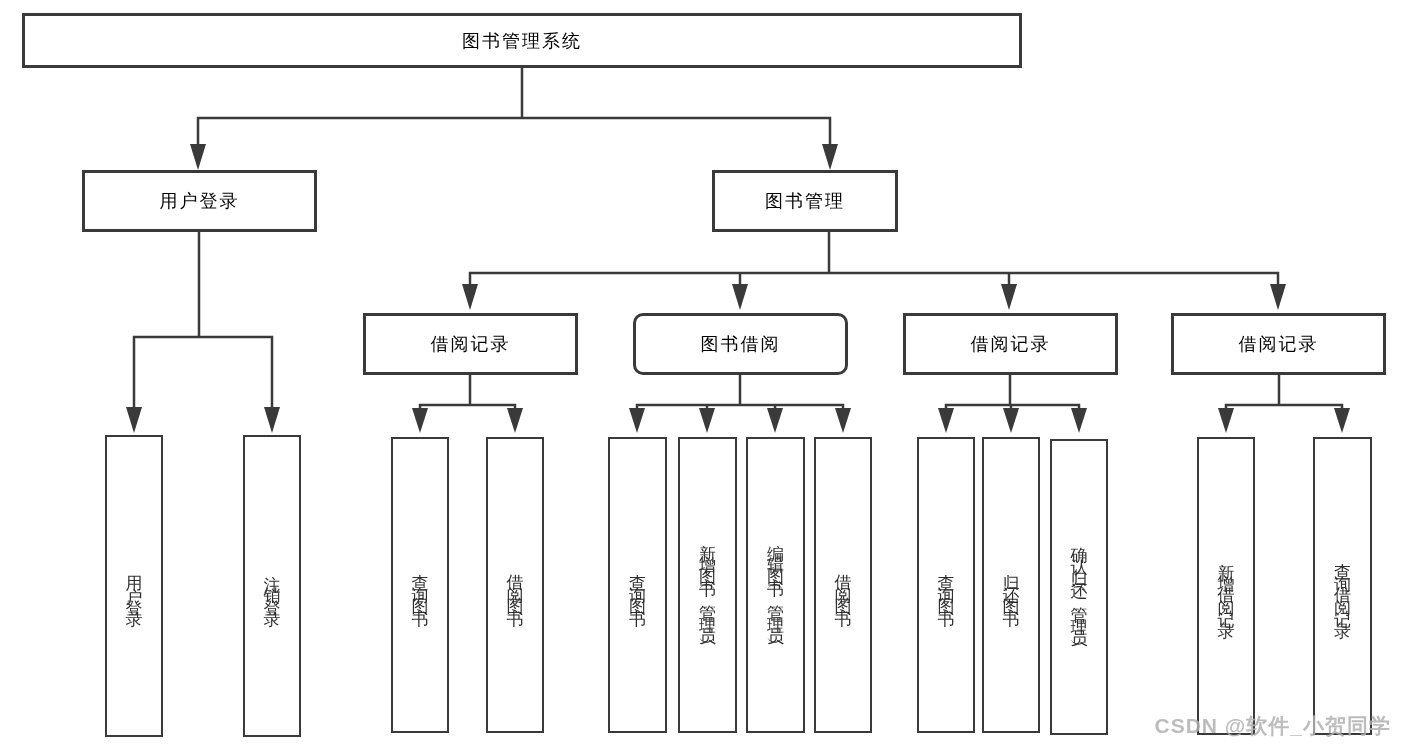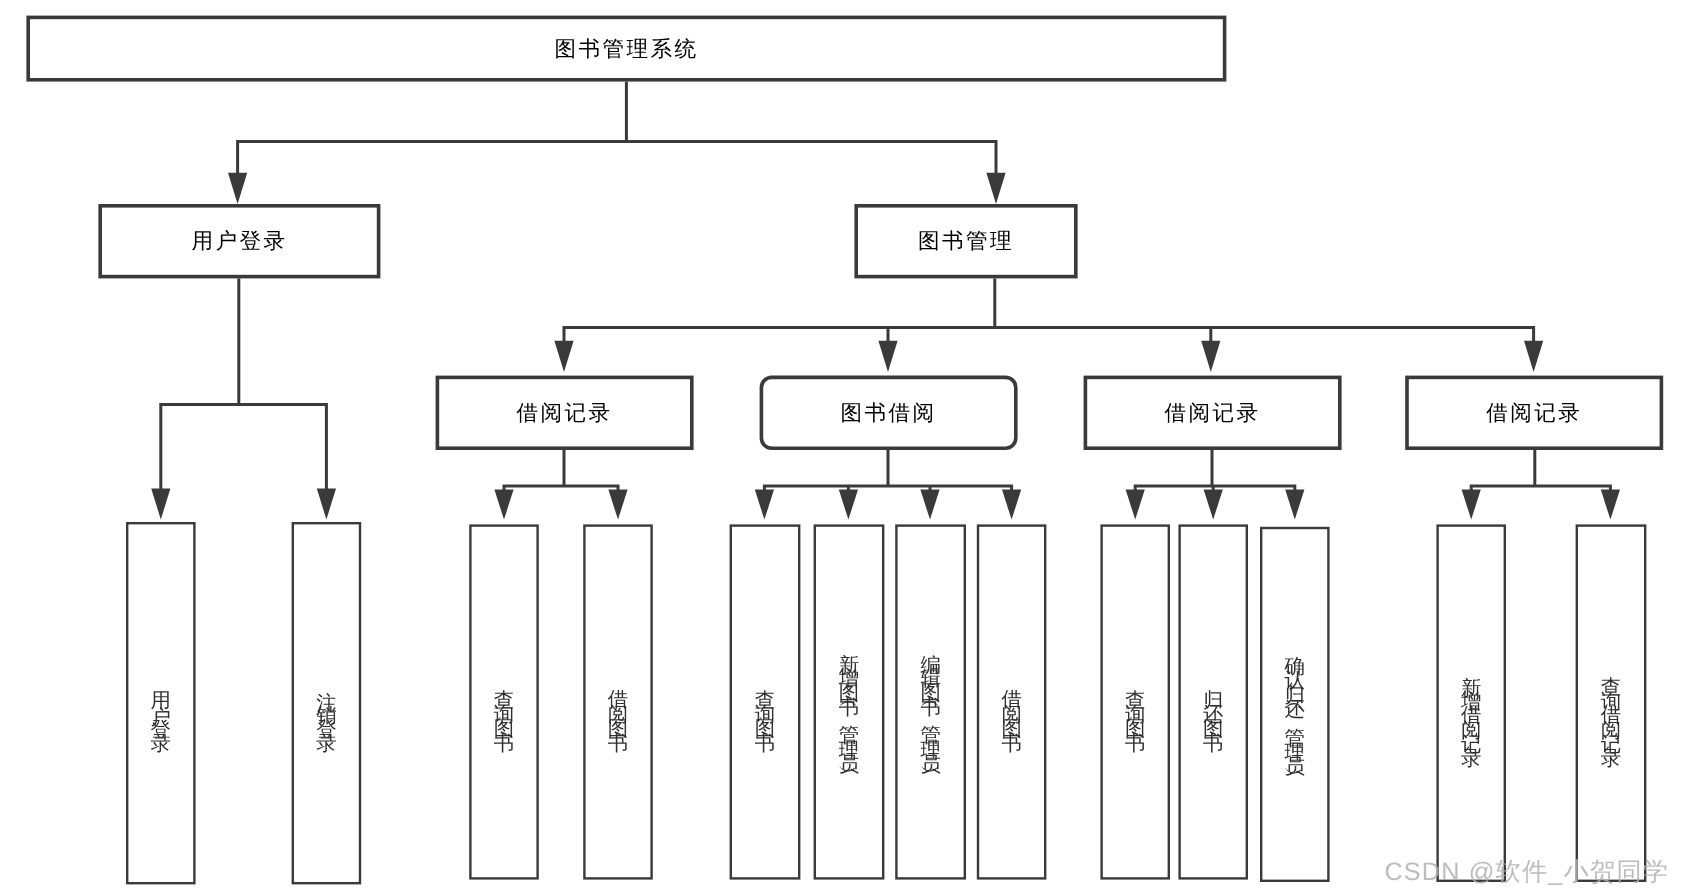--- a/index.html
+++ b/index.html
@@ -20,21 +20,21 @@
   }
   .leaf{
     position:absolute;box-sizing:border-box;background:#ffffff;
     border:2.5px solid #3a3a3a;z-index:2;
     writing-mode:vertical-rl;text-orientation:mixed;
     display:flex;align-items:center;justify-content:center;
     font-size:17px;color:#2f2f2f;letter-spacing:12px;line-height:1;
   }
   .watermark{
     position:absolute;right:14px;top:712px;z-index:6;
-    font-size:21px;color:rgba(176,176,176,0.85);letter-spacing:1px;white-space:nowrap;
+    font-size:21px;color:rgba(176,176,176,0.85);letter-spacing:1px;white-space:nowrap;font-weight:bold;
   }
 </style>
 </head>
 <body>
 
 <div id="canvas">
 
   <svg class="connectors" viewBox="0 0 1405 747">
 
     <path d="M522,68 V118 M198,118 H830 M198,118 V146 M830,118 V146"></path>

